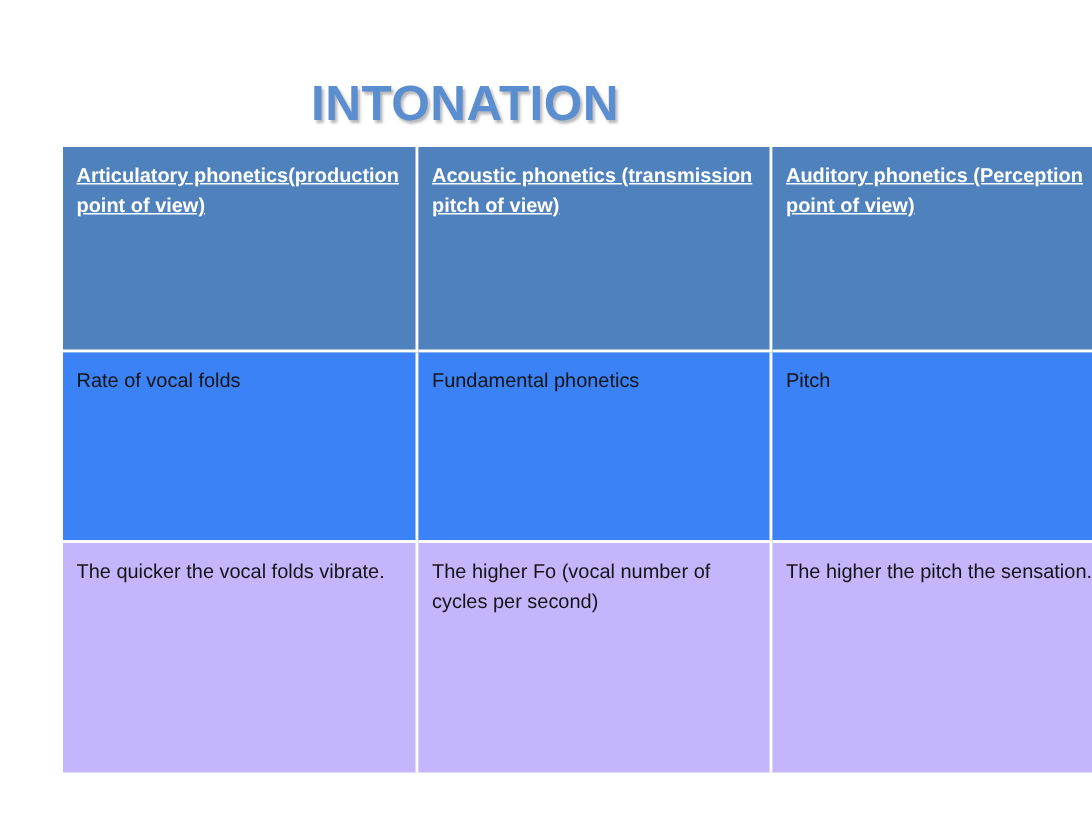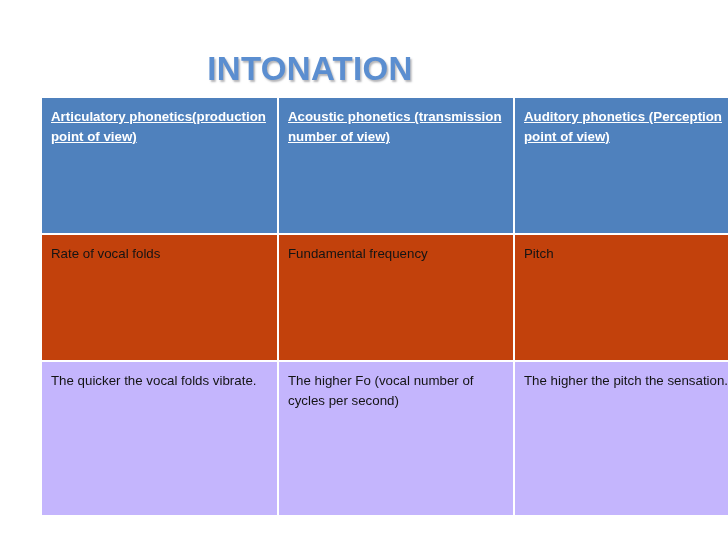--- a/index.html
+++ b/index.html
@@ -70,21 +70,21 @@
     font-weight: bold;
     height: 117px;
     border-right: 2px solid #ffffff;
     border-bottom: 2px solid #ffffff;
     text-decoration: underline;
   }
   .row-header td:last-child { border-right: none; }
 
   
   .row-body-a td {
-    background: #c2410c;
+    background: #3b82f6;
     color: #141414;
     height: 107px;
     border-right: 2px solid #ffffff;
     border-bottom: 2px solid #ffffff;
     margin-left: 20px;
   }
   .row-body-a td:last-child { border-right: none; }
 
   
   .row-body-b td {
@@ -106,33 +106,33 @@
 
   <div class="slide-title">INTONATION</div>
 
   <table class="content-table">
     <tbody>
       <tr class="row-header">
         <td class="col-1">
           <span class="cell-text">Articulatory phonetics(production point of view)</span>
         </td>
         <td class="col-2">
-          <span class="cell-text">Acoustic phonetics (transmission number of view)</span>
+          <span class="cell-text">Acoustic phonetics (transmission pitch of view)</span>
         </td>
         <td class="col-3">
           <span class="cell-text">Auditory phonetics (Perception point of view)</span>
         </td>
       </tr>
 
       <tr class="row-body-a">
         <td class="col-1">
           <span class="cell-text">Rate of vocal folds</span>
         </td>
         <td class="col-2">
-          <span class="cell-text">Fundamental frequency</span>
+          <span class="cell-text">Fundamental phonetics</span>
         </td>
         <td class="col-3">
           <span class="cell-text">Pitch</span>
         </td>
       </tr>
 
       <tr class="row-body-b">
         <td class="col-1">
           <span class="cell-text">The quicker the vocal folds vibrate.</span>
         </td>

